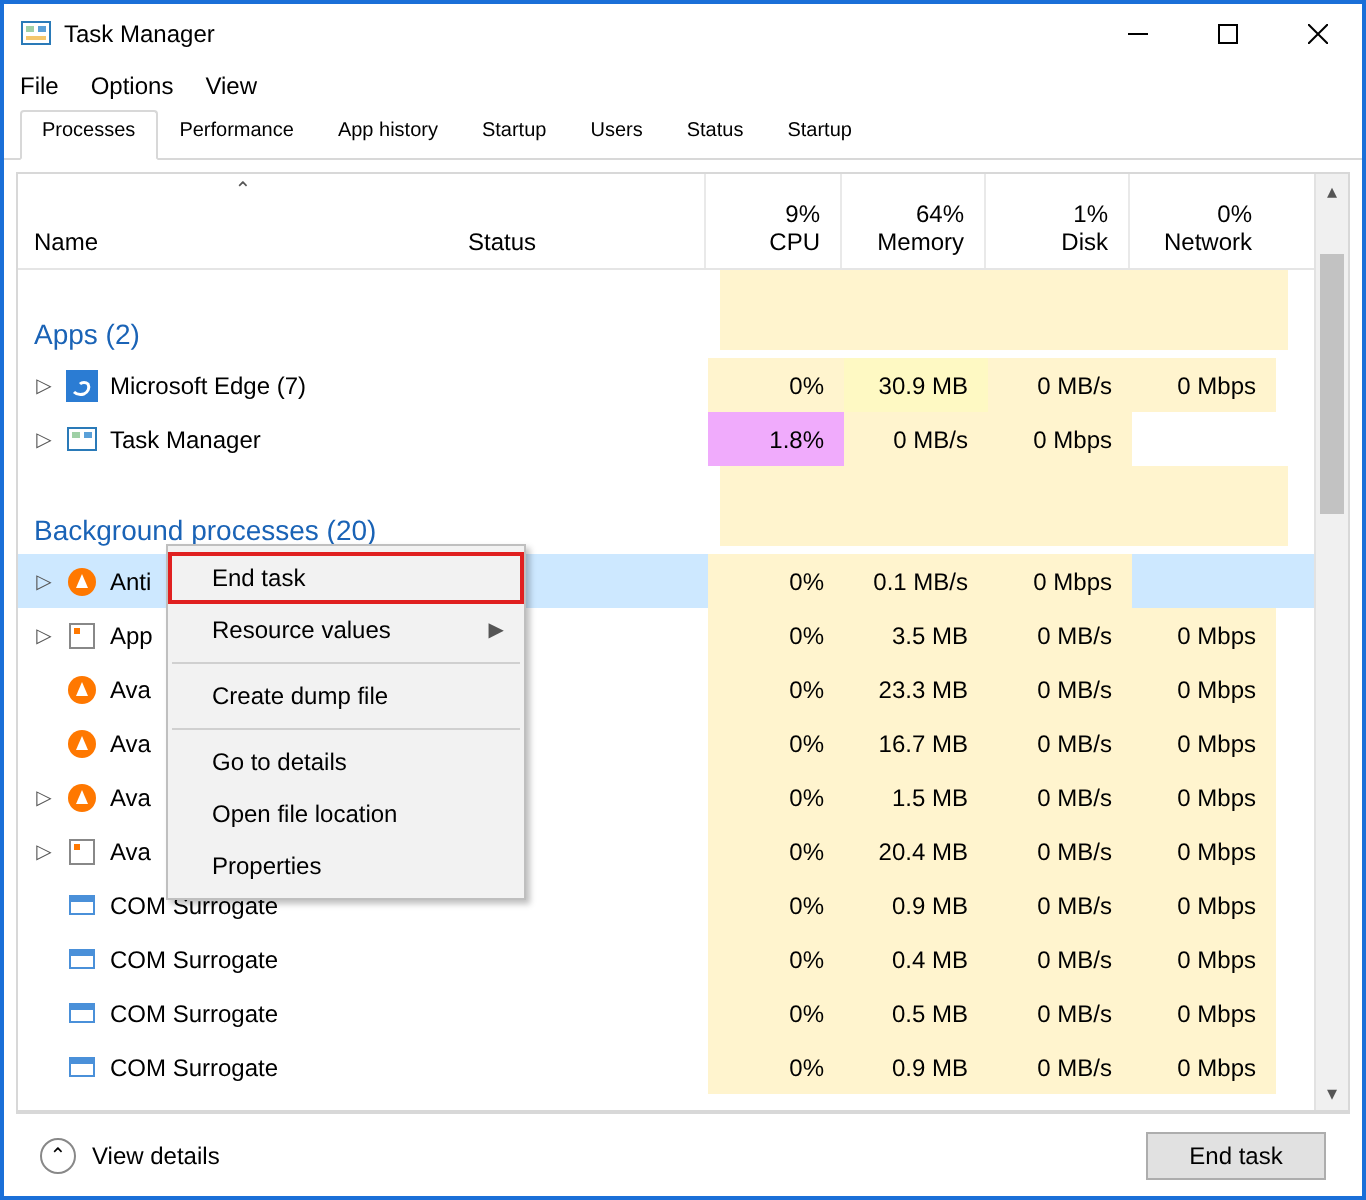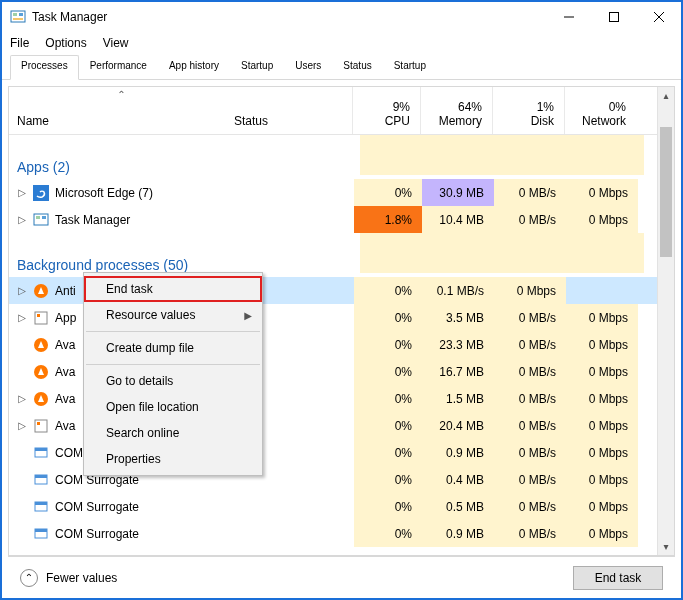--- a/index.html
+++ b/index.html
@@ -26,23 +26,23 @@
   .h-col.narrow { flex:0 0 68px; }
   .rows { flex:1; overflow:hidden; position:relative; }
   .row { height:27px; display:flex; align-items:center; font-size:12px; }
   .row.section { font-size:14px; color:#1a63b6; padding-left:8px; align-items:flex-end; height:44px; padding-bottom:4px; }
   .row .expander { width:14px; display:flex; justify-content:center; color:#555; font-size:10px; margin-left:6px; }
   .row .proc-icon { width:16px; height:16px; margin:0 4px; display:flex; align-items:center; justify-content:center; }
   .row .name { flex:1; color:#000; padding-left:2px; overflow:hidden; white-space:nowrap; }
   .row .metric { flex:0 0 72px; height:100%; display:flex; align-items:center; justify-content:flex-end; padding-right:10px; border-left:1px solid transparent; }
   .row .metric.narrow { flex:0 0 68px; }
   .bg-cpu-0 { background:#fff4ce; }
-  .bg-cpu-1 { background:#f97316; }
+  .bg-cpu-1 { background:#f0abfc; }
   .bg-mem-0 { background:#fff4ce; }
-  .bg-mem-1 { background:#c4b5fd; }
+  .bg-mem-1 { background:#fef9c3; }
   .bg-disk-0 { background:#fff4ce; }
   .bg-net-0 { background:#fff4ce; }
   .row.selected { background:#cde8ff; }
   .section-fill { background:#fff4ce; }
   .scrollbar { width:17px; background:#f0f0f0; border-left:1px solid #e2e2e2; position:relative; }
   .scroll-up, .scroll-down { height:17px; display:flex; align-items:center; justify-content:center; font-size:10px; color:#555; }
   .scroll-thumb { position:absolute; top:40px; left:2px; right:2px; height:130px; background:#c2c2c2; }
   .statusbar { height:42px; border-top:1px solid #d8d8d8; display:flex; align-items:center; padding:0 12px; }
   .fewer { display:flex; align-items:center; gap:8px; font-size:12px; color:#000; }
   .fewer .circ { width:18px; height:18px; border:1px solid #888; border-radius:50%; display:flex; align-items:center; justify-content:center; font-size:10px; }
@@ -159,26 +159,25 @@
               <span class="proc-icon">
                 <svg width="16" height="16">
                   <rect x="1" y="2" width="14" height="11" fill="#fff" stroke="#2a7ab8"></rect>
                   <rect x="3" y="4" width="4" height="3" fill="#9fd0a6"></rect>
                   <rect x="9" y="4" width="4" height="3" fill="#5aa0d8"></rect>
                 </svg>
               </span>
               <span class="name" style="flex:0 0 183px">Task Manager</span>
               <span style="flex:0 0 118px"></span>
               <div class="metric narrow bg-cpu-1">1.8%</div>
-              <div class="metric bg-mem-0">10.4 MB</div>
               <div class="metric bg-disk-0">0 MB/s</div>
               <div class="metric bg-net-0">0 Mbps</div>
             </div>
             <div class="row section">
-              <span style="flex:0 0 343px">Background processes (50)</span>
+              <span style="flex:0 0 343px">Background processes (20)</span>
               <div class="metric narrow section-fill"></div>
               <div class="metric section-fill"></div>
               <div class="metric section-fill"></div>
               <div class="metric section-fill"></div>
             </div>
             <div class="row selected">
               <span class="expander">▷</span>
               <span class="proc-icon">
                 <svg width="16" height="16">
                   <circle cx="8" cy="8" r="7" fill="#ff7800"></circle>
@@ -330,30 +329,29 @@
       </div>
       <div class="scrollbar">
         <div class="scroll-up">▴</div>
         <div class="scroll-thumb"></div>
         <div class="scroll-down" style="position:absolute;bottom:0;left:0;right:0">▾</div>
       </div>
     </div>
     <div class="statusbar">
       <div class="fewer">
         <span class="circ">⌃</span>
-        <span>Fewer values</span>
+        <span>View details</span>
       </div>
       <div class="endtask-btn">End task</div>
     </div>
   </div>
 </div>
 
 <div class="ctx-menu" id="ctx">
     <div class="ctx-item hl">End task</div>
     <div class="ctx-item">Resource values<span class="sub">▶</span></div>
     <div class="ctx-sep"></div>
     <div class="ctx-item">Create dump file</div>
     <div class="ctx-sep"></div>
     <div class="ctx-item">Go to details</div>
     <div class="ctx-item">Open file location</div>
-    <div class="ctx-item">Search online</div>
     <div class="ctx-item">Properties</div>
   </div>
 
 </body></html>

